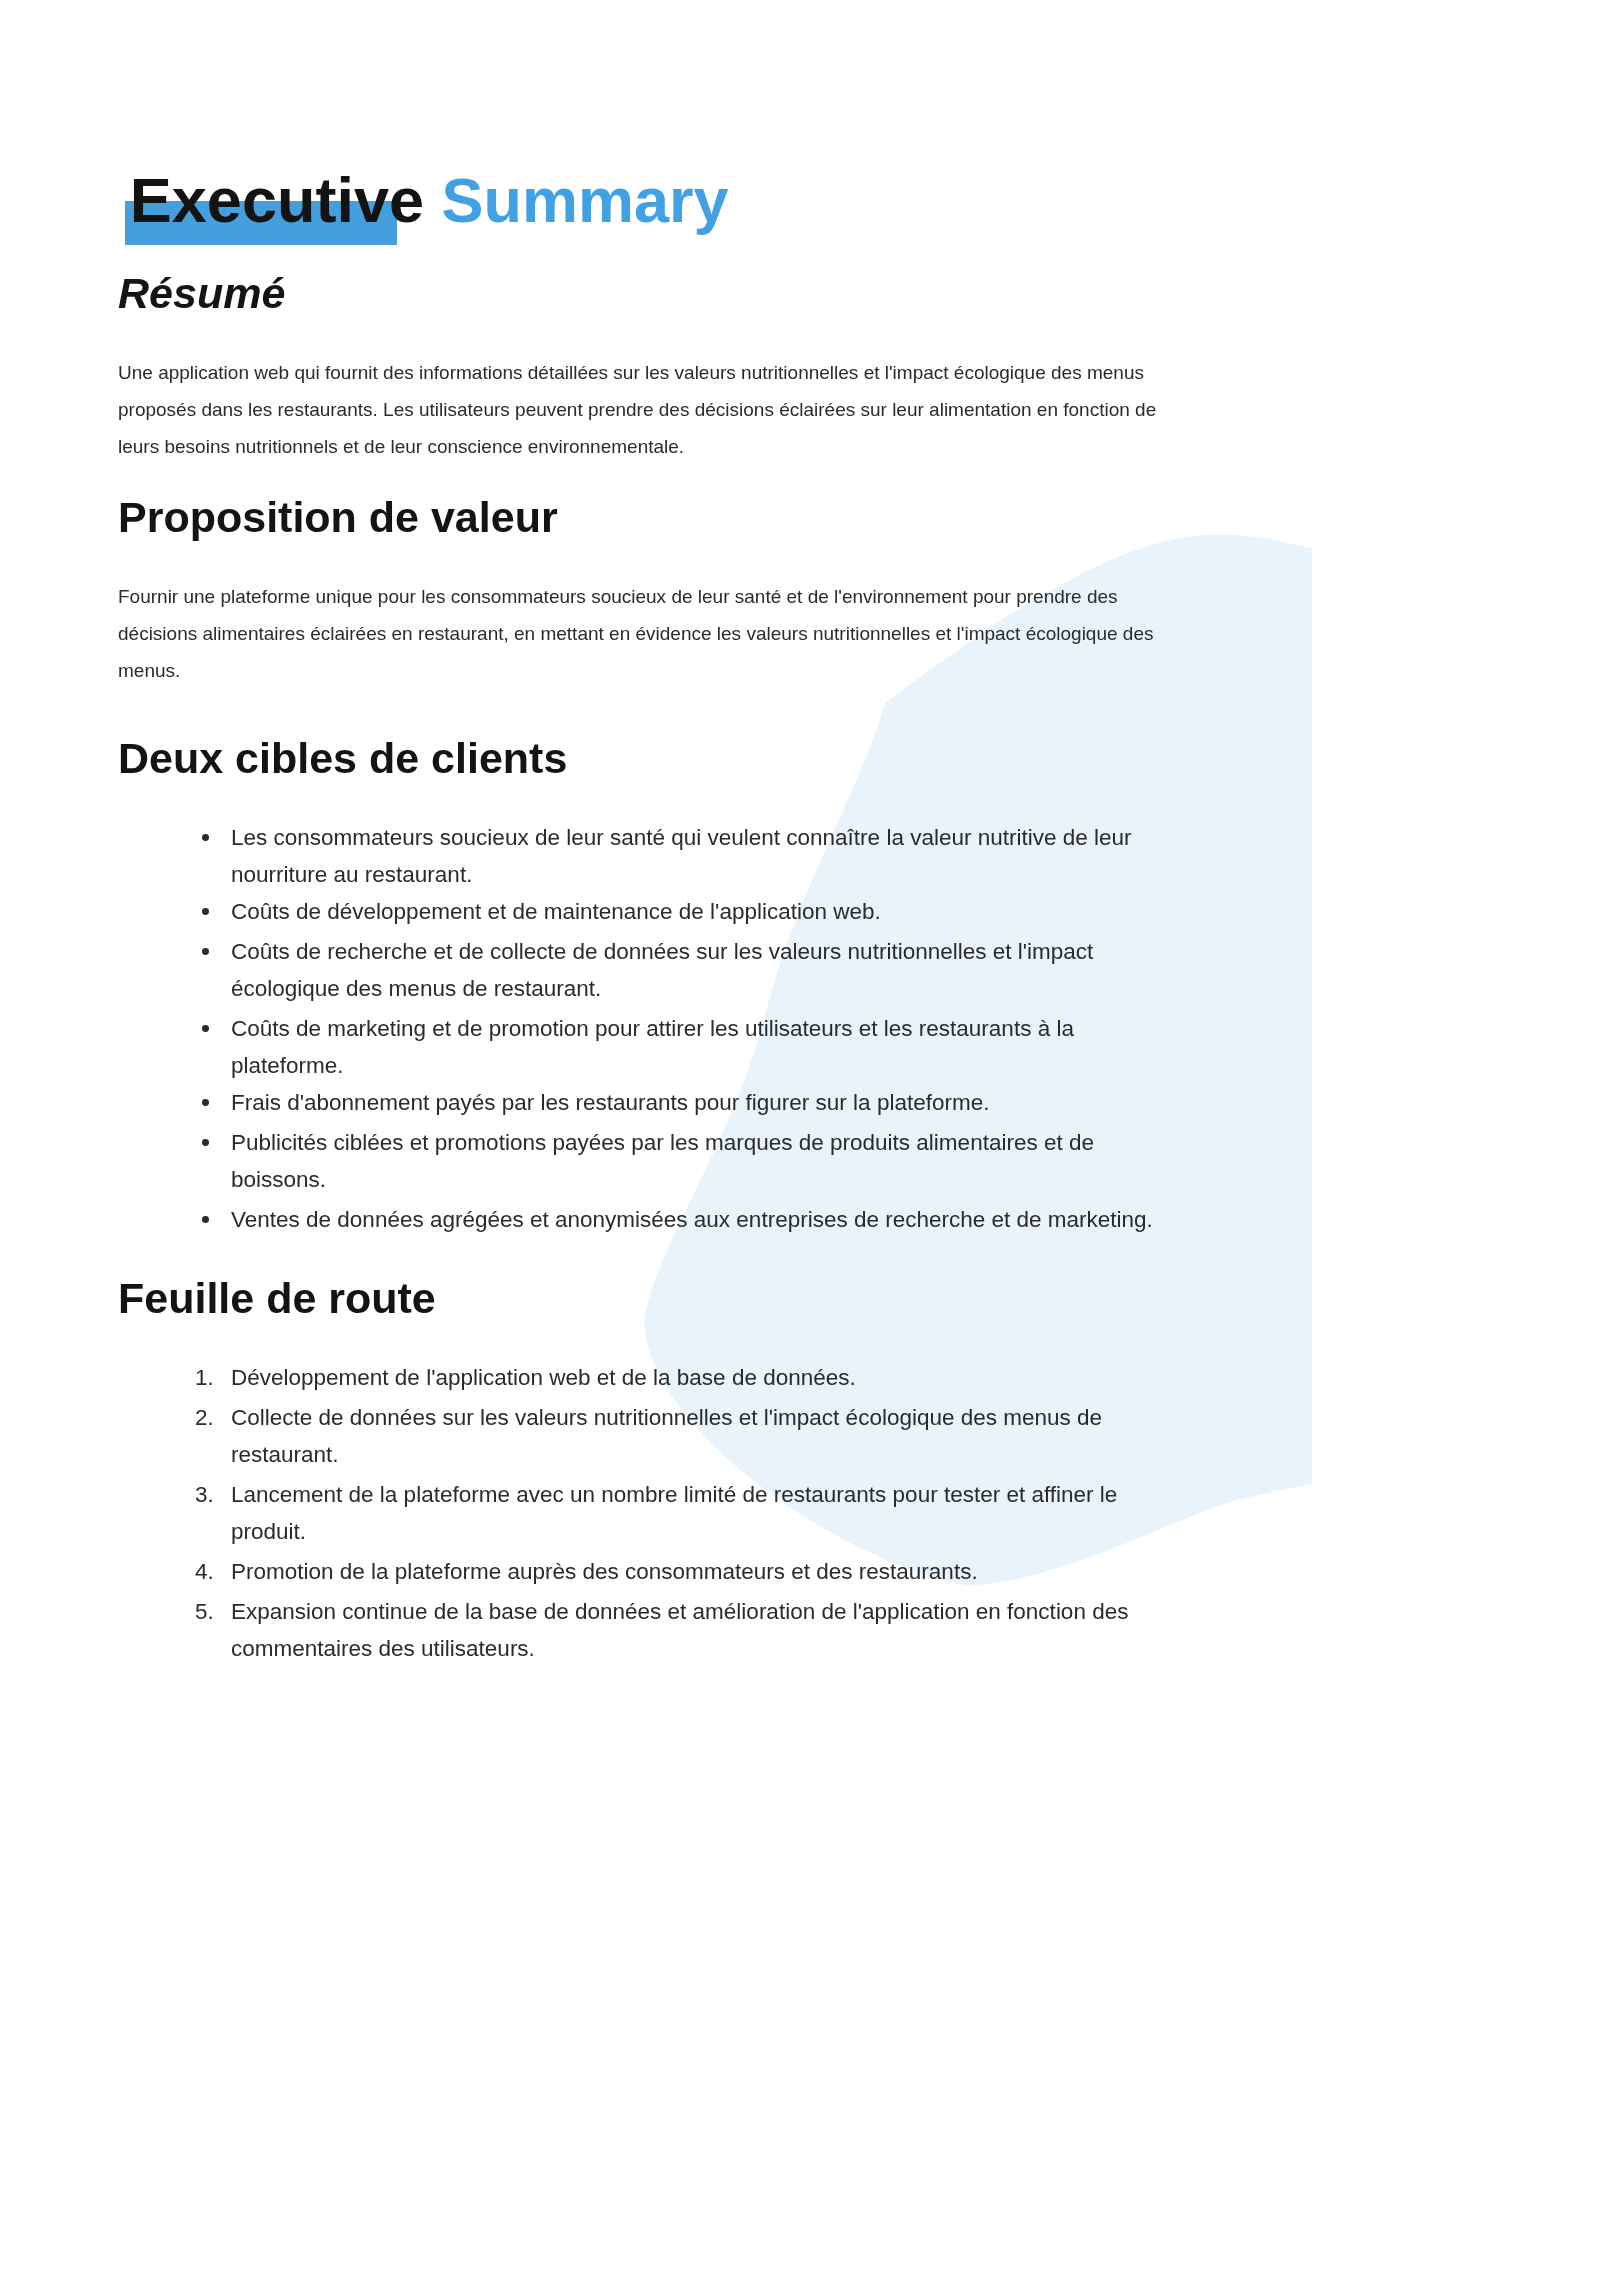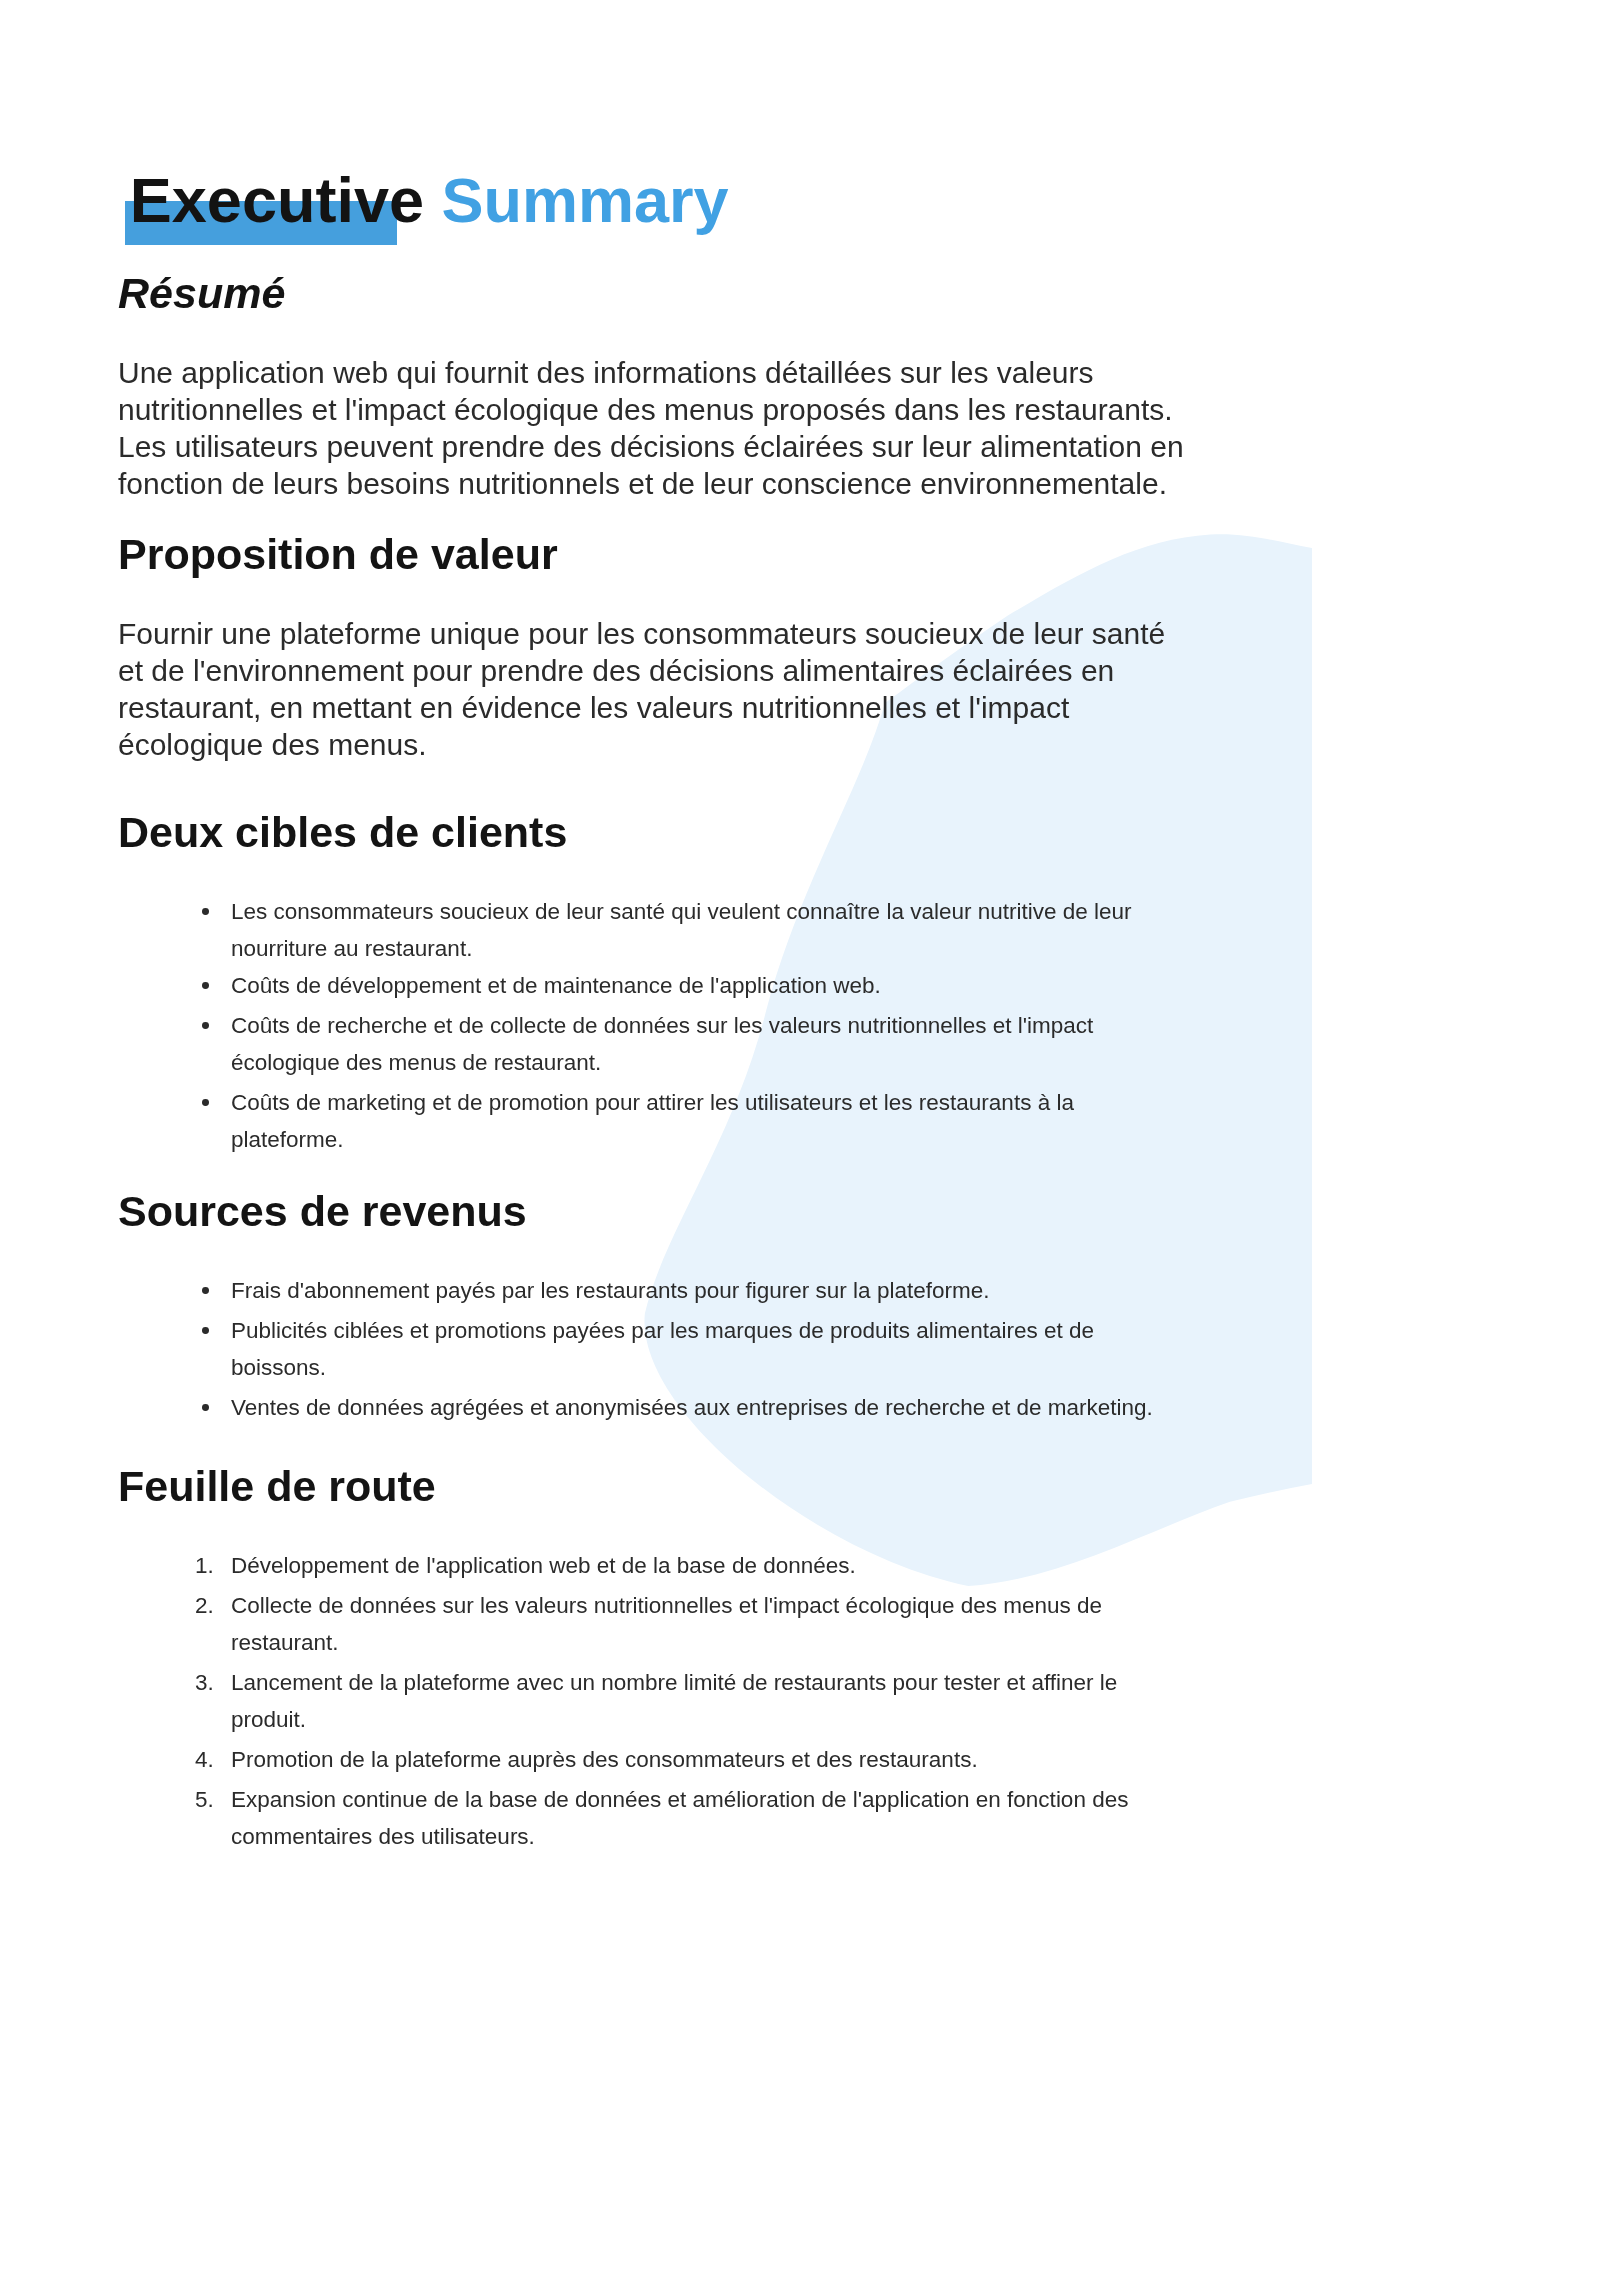--- a/index.html
+++ b/index.html
@@ -38,21 +38,21 @@
     margin:45px 0 35px 0;
   }
   .s1 h2{margin-top:31px;font-style:italic;}
   .s2 h2{margin-top:27.4px;}
   .s3 h2{margin-top:44px;}
   .s4 h2{margin-top:22.5px;}
   .s5 h2{margin-top:28px;}
   .s6 h2{margin-top:35px;}
   p{
     margin:0;max-width:1379px;
-    font-size:30px;line-height:37px;
+    font-size:19px;line-height:37px;
     color:#2b2b2b;
   }
   ul,ol{
     list-style:none;
     margin:0;padding:0 0 0 113px;
     max-width:1269px;
   }
   li{
     position:relative;
     font-size:22.5px;line-height:37px;
@@ -119,21 +119,20 @@
 
     <div class="section s4">
       <ul>
         <li>Coûts de développement et de maintenance de l'application web.</li>
         <li>Coûts de recherche et de collecte de données sur les valeurs nutritionnelles et l'impact écologique des menus de restaurant.</li>
         <li>Coûts de marketing et de promotion pour attirer les utilisateurs et les restaurants à la plateforme.</li>
       </ul>
     </div>
 
     <div class="section s5">
-      <h2>Sources de revenus</h2>
       <ul>
         <li>Frais d'abonnement payés par les restaurants pour figurer sur la plateforme.</li>
         <li>Publicités ciblées et promotions payées par les marques de produits alimentaires et de boissons.</li>
         <li>Ventes de données agrégées et anonymisées aux entreprises de recherche et de marketing.</li>
       </ul>
     </div>
 
     <div class="section s6">
       <h2>Feuille de route</h2>
       <ol>

